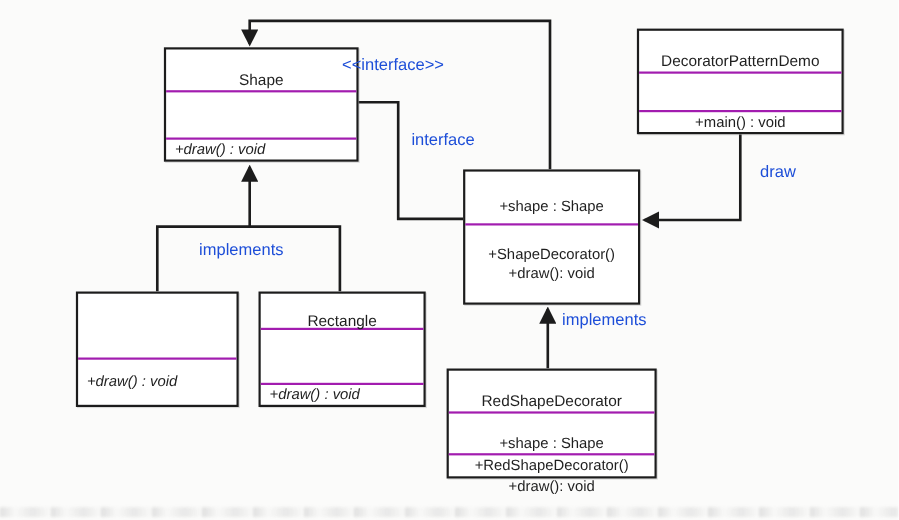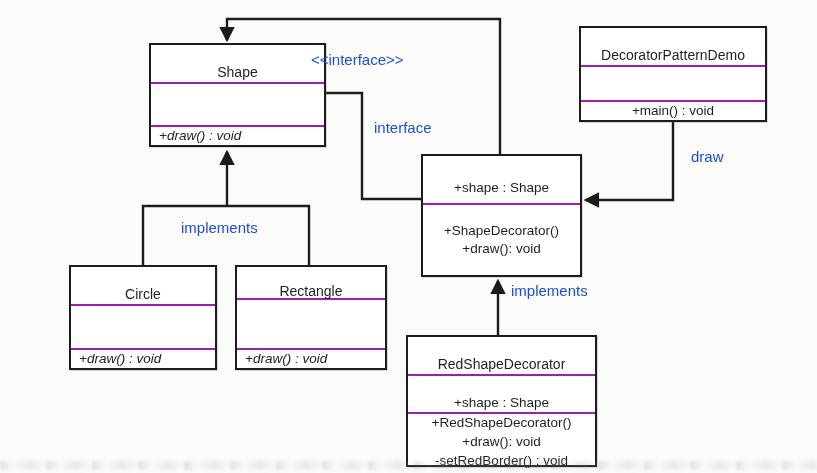--- a/index.html
+++ b/index.html
@@ -109,34 +109,32 @@
   <div class="uml-box" style="left:421px; top:154px; width:161px; height:123px;">
     <div class="uml-row sep" style="height:31px">
       <div class="method-line">+shape : Shape</div>
     </div>
     <div class="uml-row" style="flex:1">
       <div class="method-line">+ShapeDecorator()</div>
       <div class="method-line">+draw(): void</div>
     </div>
   </div>
 
-  <div class="uml-box" style="left:406px; top:335px; width:191px; height:132px;">
+  <div class="uml-box" style="left:406px; top:335px; width:191px; height:100px;">
     <div class="uml-row title sep" style="height:31px">RedShapeDecorator</div>
     <div class="uml-row sep" style="height:29px">
       <div class="method-line">+shape : Shape</div>
     </div>
     <div class="uml-row" style="flex:1; line-height:1.4;align-items:flex-end;">
       <div class="method-line">+RedShapeDecorator()</div>
       <div class="method-line">+draw(): void</div>
-      <div class="method-line">-setRedBorder() : void</div>
     </div>
   </div>
 
   <div class="uml-box" style="left:69px; top:265px; width:148px; height:105px;">
-    <div class="uml-row title sep" style="height:27px">Circle</div>
     <div class="uml-row sep" style="height:42px"></div>
     <div class="uml-row left-align" style="flex:1">
       <div class="method-line">+draw() : void</div>
     </div>
   </div>
 
   <div class="uml-box" style="left:235px; top:265px; width:152px; height:105px;">
     <div class="uml-row title sep" style="height:15px">Rectangle</div>
     <div class="uml-row sep" style="height:42px"></div>
     <div class="uml-row left-align" style="flex:1">

